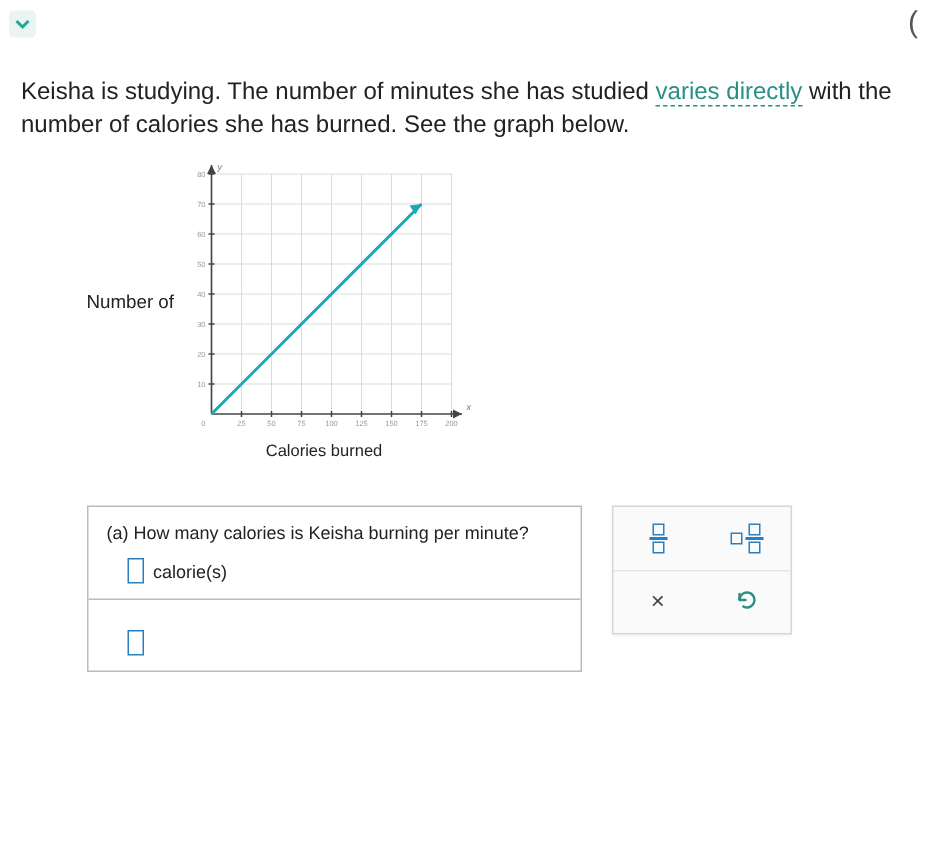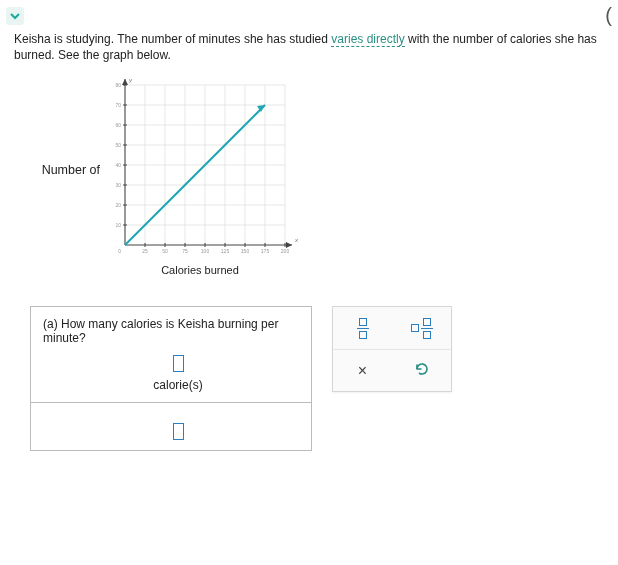--- a/index.html
+++ b/index.html
@@ -25,29 +25,30 @@
     cursor: pointer;
   }
   .chevron-down svg { stroke: #1aa99a; }
   .paren {
     font-size: 20px;
     color: #555;
     font-stretch: condensed;
   }
   .question {
     padding: 0 14px 4px 14px;
-    font-size: 12px;
+    font-size: 16px;
     line-height: 1.35;
+    margin-top: 20px;
   }
   .link-term {
     color: #2a8f84;
     border-bottom: 1px dashed #2a8f84;
   }
   .graph-region {
-    padding: 8px 0 30px 0;
+    padding: 8px 0 30px 16px;
     display: flex;
     align-items: center;
   }
   .ylabel-block {
     width: 110px;
     text-align: right;
     font-size: 12.5px;
     line-height: 1.2;
     padding-right: 10px;
     margin-top: -10px;
@@ -62,35 +63,35 @@
     width: 180px;
   }
   .answer-row {
     display: flex;
     align-items: flex-start;
     gap: 20px;
     padding: 0 30px 20px 30px;
   }
   .answer-box {
     border: 1px solid #bbb;
-    width: 282px;
+    width: 330px;
+    margin-left: 28px;
   }
   .part {
     border-bottom: 1px solid #bbb;
     padding: 10px 12px;
     font-size: 12px;
   }
   .part:last-child { border-bottom: none; }
   .ans-line {
     margin-top: 10px;
     display: flex;
     align-items: center;
     gap: 6px;
     padding-left: 14px;
-    flex-direction: column;
   }
   .blank-box {
     width: 11px;
     height: 17px;
     border: 1.5px solid #2a7fbf;
     background: #fff;
     display: inline-block;
   }
   .unit-text { font-size: 12px; }
   .toolbox {

